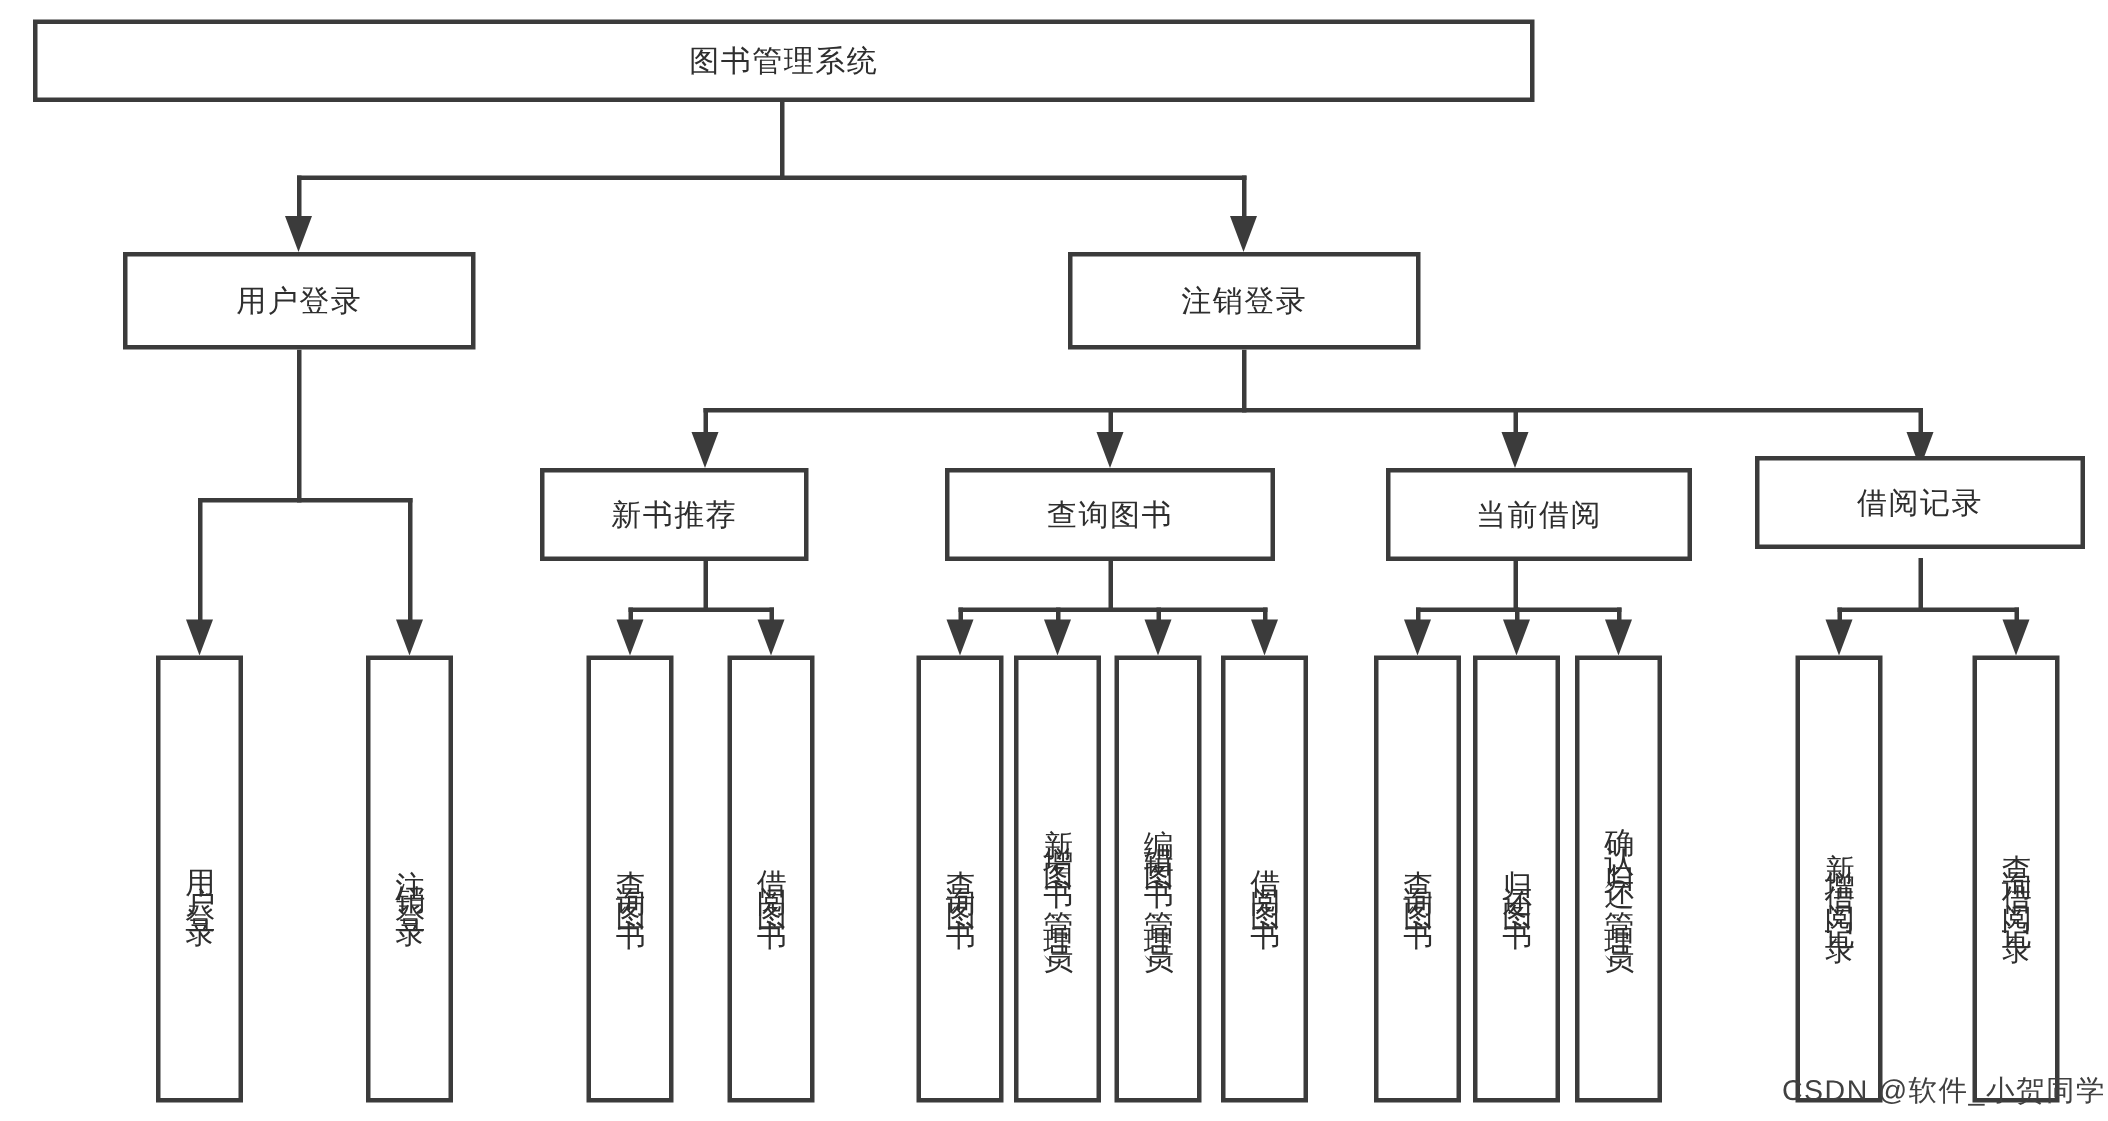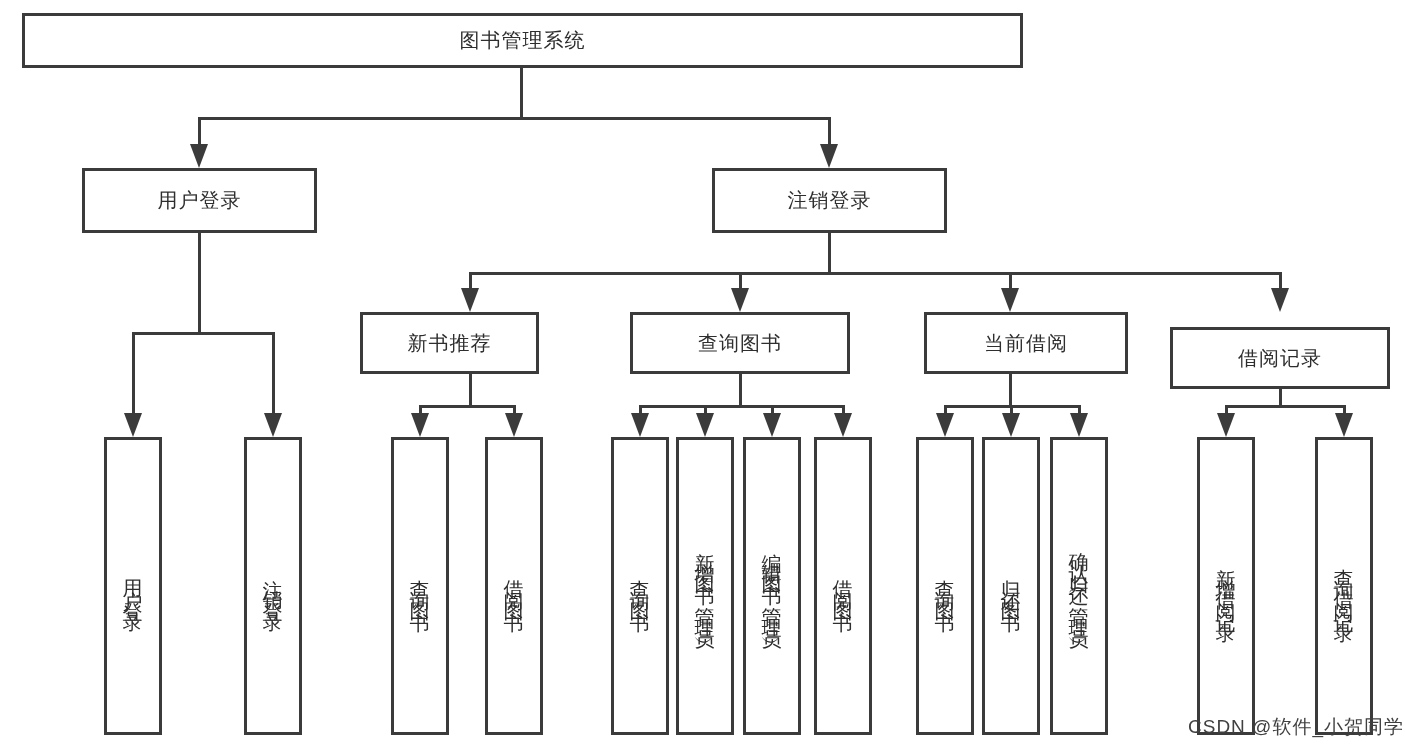--- a/index.html
+++ b/index.html
@@ -57,21 +57,21 @@
 <div>
 
   <div class="box hbox" style="left:22px; top:13px; width:1001px; height:55px">图书管理系统</div>
 
   <div class="box hbox" style="left:82px; top:168px; width:235px; height:65px">用户登录</div>
   <div class="box hbox" style="left:712px; top:168px; width:235px; height:65px">注销登录</div>
 
   <div class="box hbox" style="left:360px; top:312px; width:179px; height:62px">新书推荐</div>
   <div class="box hbox" style="left:630px; top:312px; width:220px; height:62px">查询图书</div>
   <div class="box hbox" style="left:924px; top:312px; width:204px; height:62px">当前借阅</div>
-  <div class="box hbox" style="left:1170px; top:327px; width:220px; height:62px">借阅记录</div>
+  <div class="box hbox" style="left:1170px; top:304px; width:220px; height:62px">借阅记录</div>
 
   <div class="box vbox" style="left:104px">
     <span class="vtext">用户登录</span>
   </div>
   <div class="box vbox" style="left:244px">
     <span class="vtext">注销登录</span>
   </div>
 
   <div class="box vbox" style="left:391px">
     <span class="vtext">查询图书</span>

